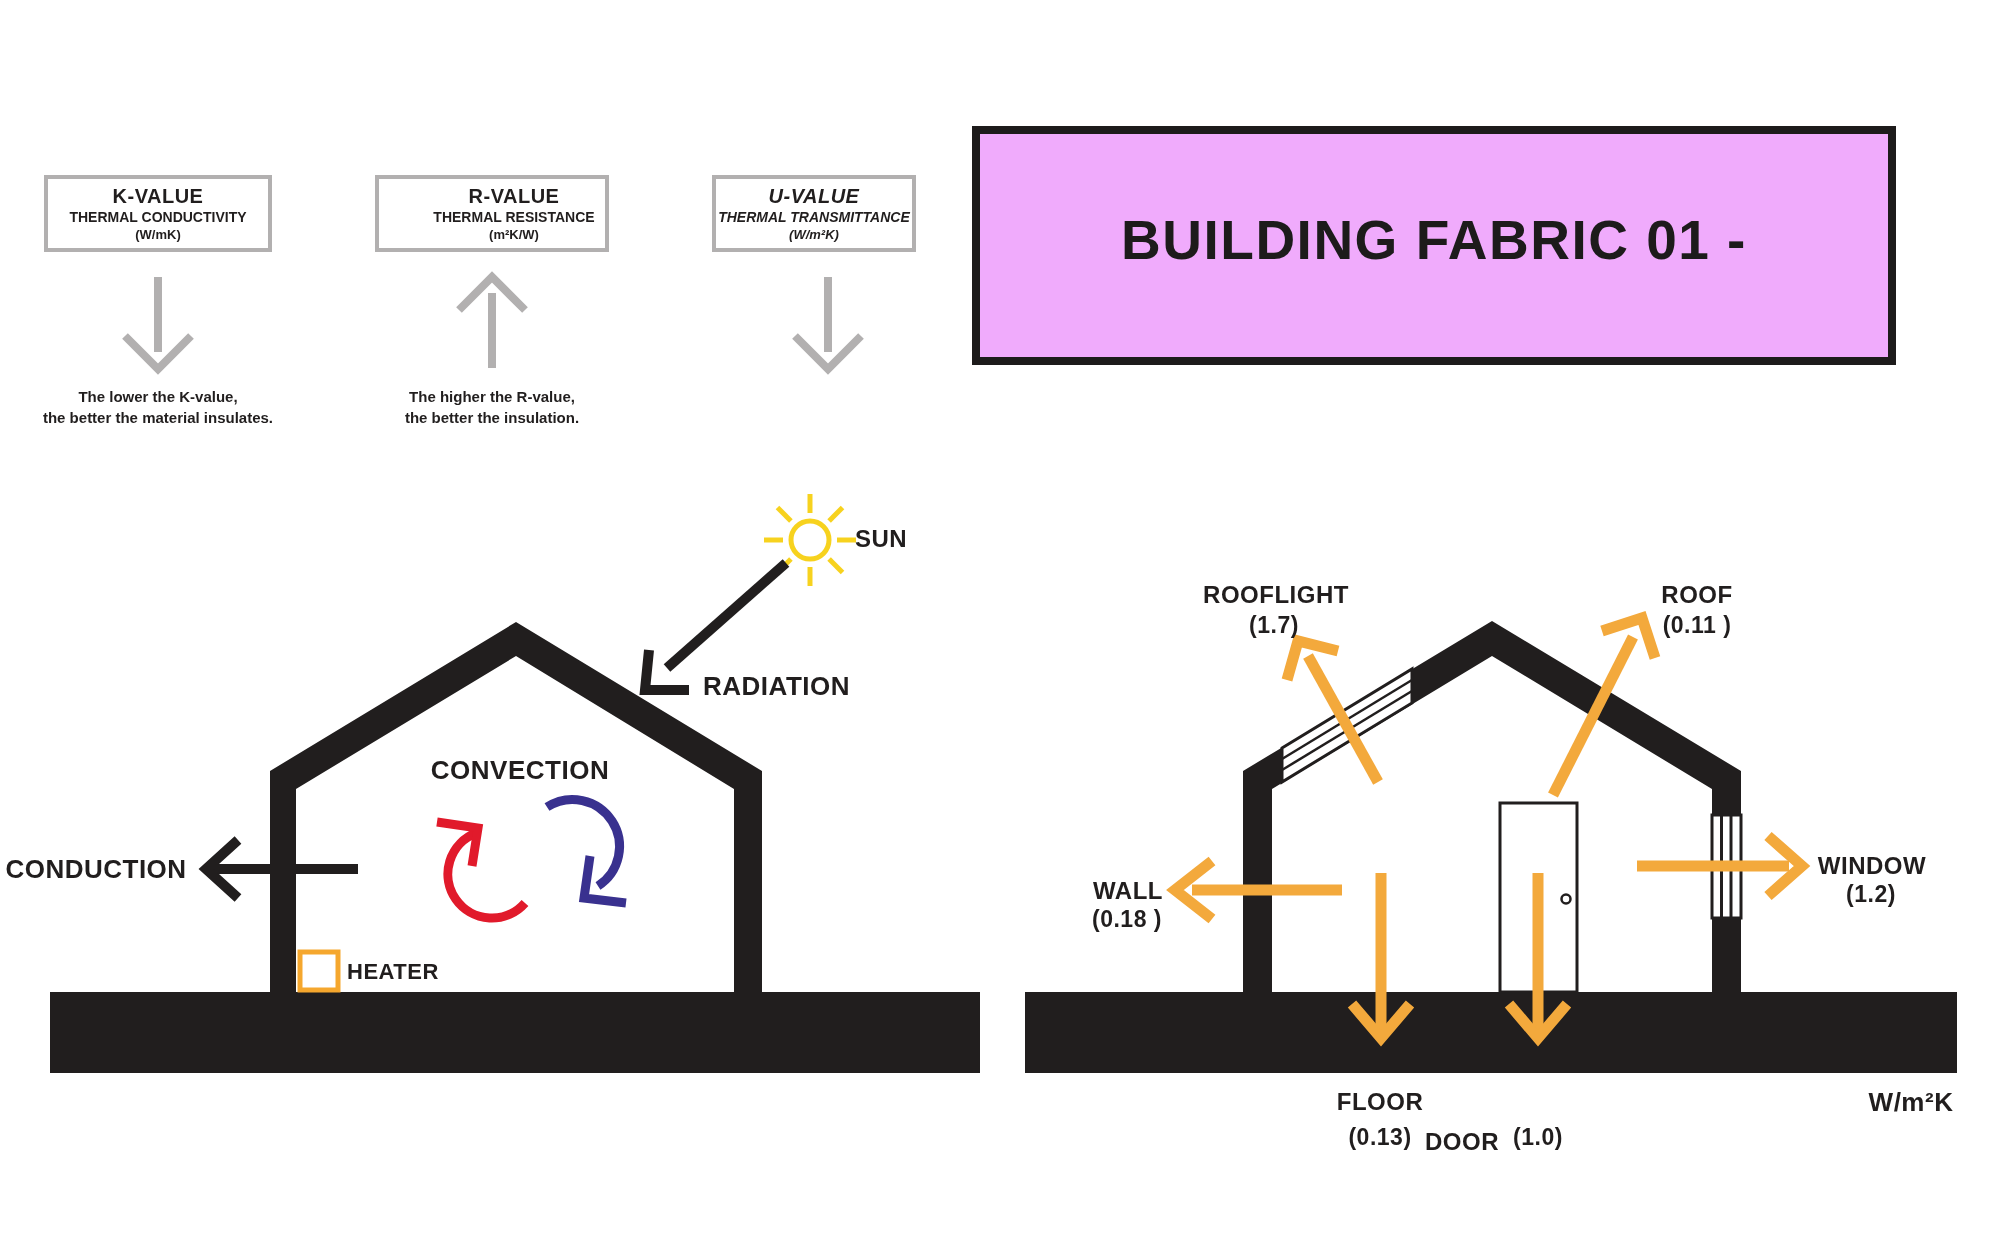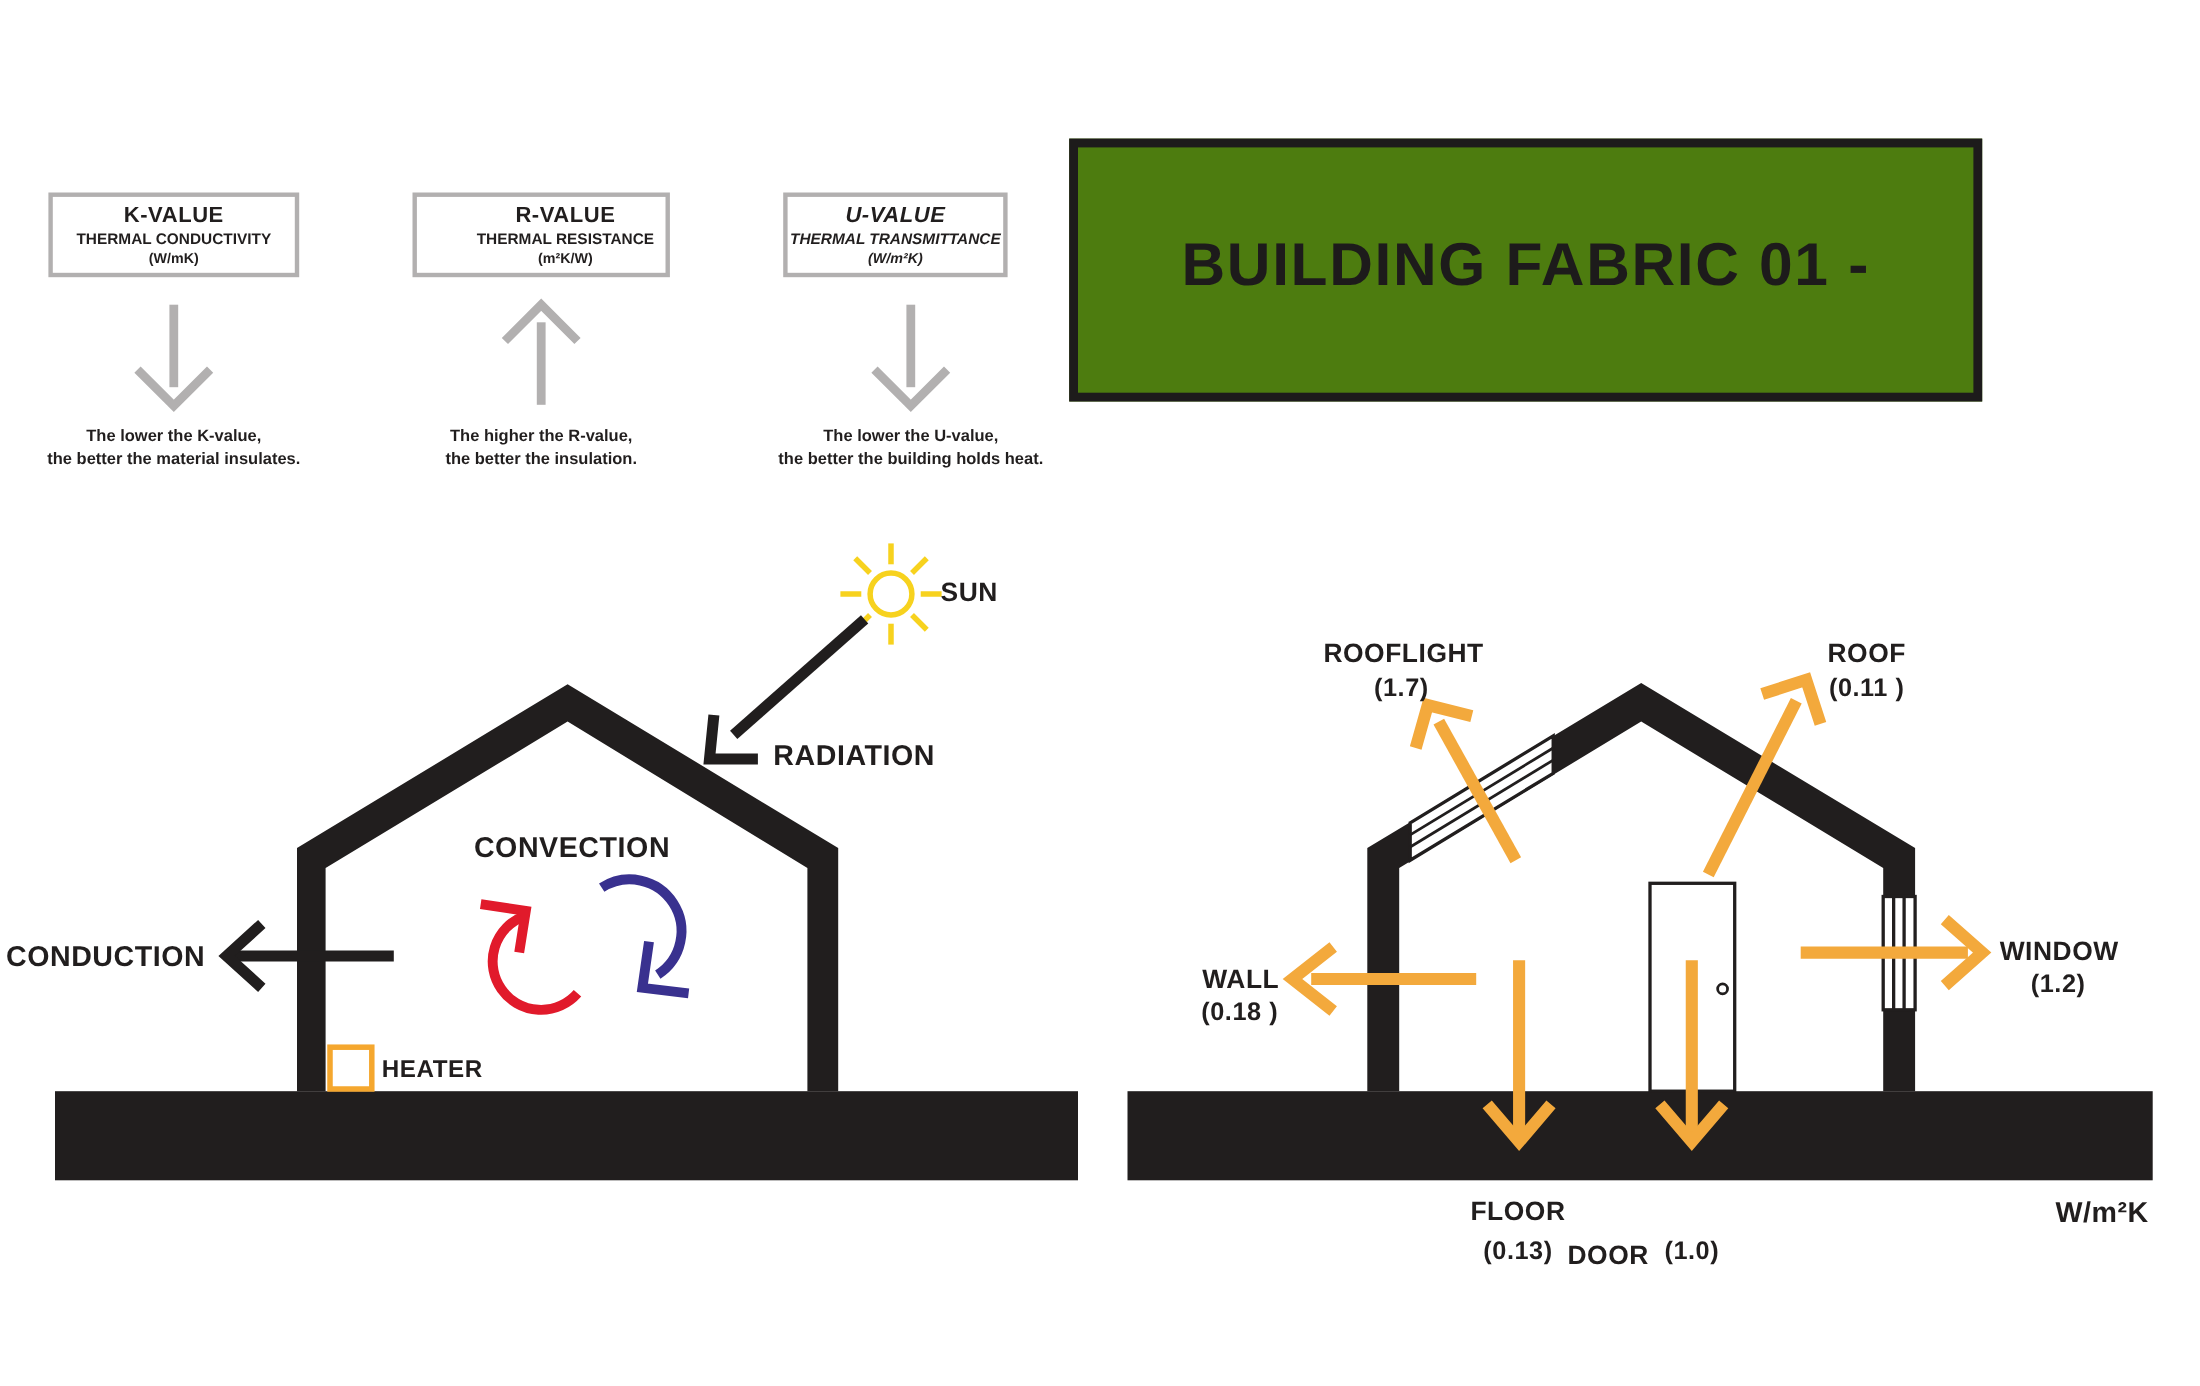--- a/index.html
+++ b/index.html
@@ -14,22 +14,22 @@
   }
   .value-box .vb-title{font-size:20px;font-weight:700;line-height:25px;letter-spacing:.5px;}
   .value-box .vb-sub{font-size:14px;font-weight:700;line-height:17px;}
   .value-box .vb-unit{font-size:13px;font-weight:700;line-height:17px;}
   .caption{
     position:absolute;top:386px;width:360px;transform:translateX(-50%);
     text-align:center;font-size:15px;font-weight:700;line-height:21px;
   }
   
   #title-box{
-    position:absolute;left:972px;top:126px;width:830px;height:239px;
-    border:8px solid #1d1b1b;box-sizing:border-box;background:#4d7c0f;
+    position:absolute;left:972px;top:126px;width:924px;height:239px;
+    border:8px solid #1d1b1b;box-sizing:border-box;background:#f0abfc;
     display:flex;flex-direction:column;justify-content:center;align-items:center;
   }
   #title-box .t-line{
     font-size:55px;font-weight:700;letter-spacing:1.5px;line-height:81px;
     color:#1d1b1b;white-space:nowrap;margin-top:-10px;
   }
   
   .lbl{position:absolute;font-weight:700;line-height:1;white-space:pre;color:#211e1e;}
   .ctr{transform:translateX(-50%);}
   .s26{font-size:26px;letter-spacing:.5px;}
@@ -160,24 +160,20 @@
   </div>
 
   <div class="caption" style="left:158px;">
     <div>The lower the K-value,</div>
     <div>the better the material insulates.</div>
   </div>
   <div class="caption" style="left:492px;">
     <div>The higher the R-value,</div>
     <div>the better the insulation.</div>
   </div>
-  <div class="caption" style="left:828px;">
-    <div>The lower the U-value,</div>
-    <div>the better the building holds heat.</div>
-  </div>
 
   <div id="title-box">
     <div class="t-line">BUILDING FABRIC 01 -</div>
   </div>
 
   <div class="lbl s24" style="left:855px;top:527px;">SUN</div>
   <div class="lbl s26" style="left:703px;top:673px;text-align:right;">RADIATION</div>
   <div class="lbl s26 ctr" style="left:520px;top:757px;">CONVECTION</div>
   <div class="lbl s26 ctr" style="left:96px;top:856px;">CONDUCTION</div>
   <div class="lbl s22" style="left:347px;top:961px;">HEATER</div>

